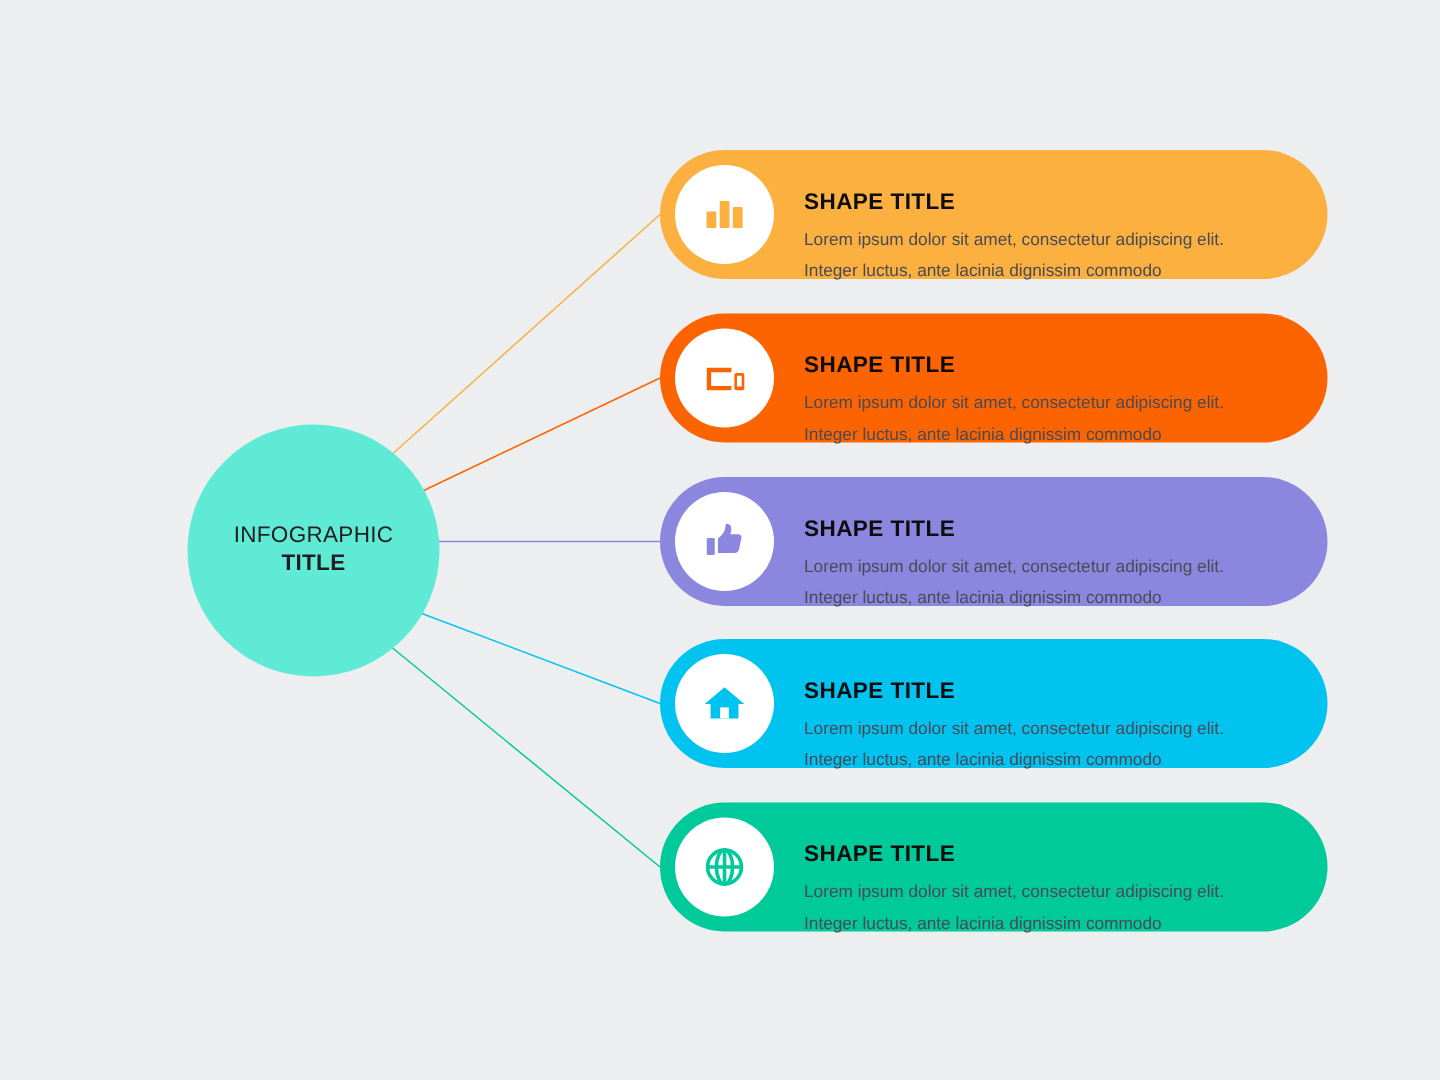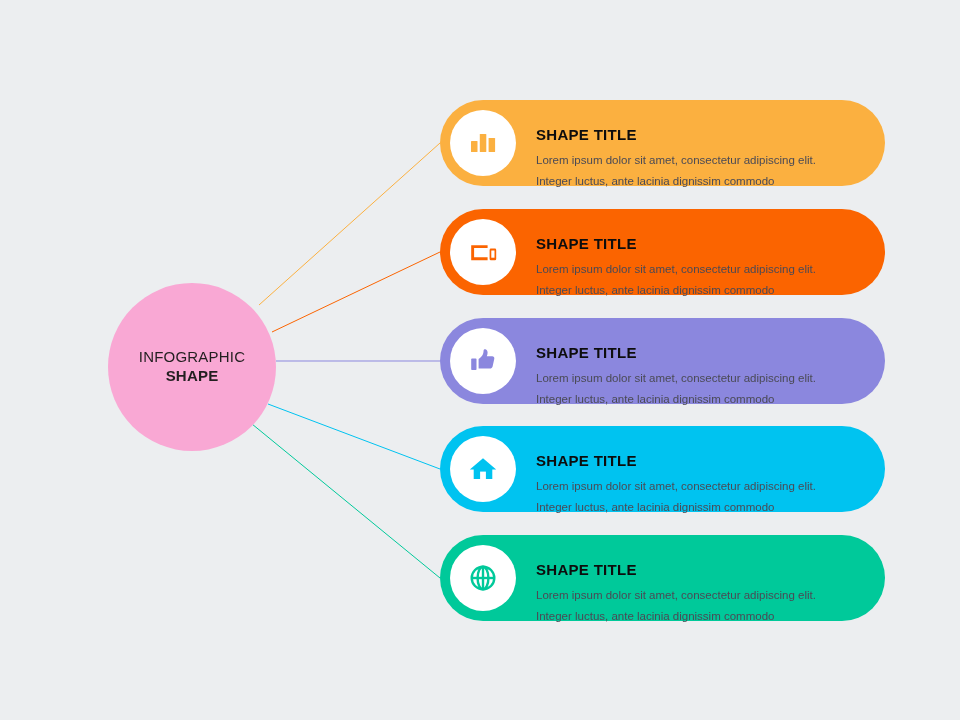--- a/index.html
+++ b/index.html
@@ -105,23 +105,23 @@
 <div id="stage">
 
   <svg id="connectors" viewBox="0 0 960 720" width="960" height="720">
       <line x1="259" y1="305" x2="440" y2="143" stroke="#fbb040" stroke-width="1"></line>
       <line x1="272" y1="332" x2="440" y2="252" stroke="#fb6400" stroke-width="1"></line>
       <line x1="276" y1="361" x2="440" y2="361" stroke="#8b87de" stroke-width="1"></line>
       <line x1="268" y1="404" x2="440" y2="469" stroke="#00c3f0" stroke-width="1"></line>
       <line x1="252" y1="424" x2="440" y2="578" stroke="#00c99a" stroke-width="1"></line>
     </svg>
 
-  <div id="hub" style="left: 108px; top: 283px; width: 168px; height: 168px; background: #f9a8d4;">
+  <div id="hub" style="left: 125px; top: 283px; width: 168px; height: 168px; background: #5eead4;">
     <div class="hub-line1">INFOGRAPHIC</div>
-    <div class="hub-line2">SHAPE</div>
+    <div class="hub-line2">TITLE</div>
   </div>
 
   <div class="row" style="top: 100px; background: rgb(251, 176, 64);">
     <div class="row-icon-circle">
       <svg width="30" height="30" viewBox="0 0 30 30">
         <rect class="ico" x="3" y="13" width="6.5" height="11" rx="0.6" fill="#fbb040"></rect>
         <rect class="ico" x="11.8" y="6" width="6.5" height="18" rx="0.6" fill="#fbb040"></rect>
         <rect class="ico" x="20.6" y="10" width="6.5" height="14" rx="0.6" fill="#fbb040"></rect>
       </svg>
     </div>

